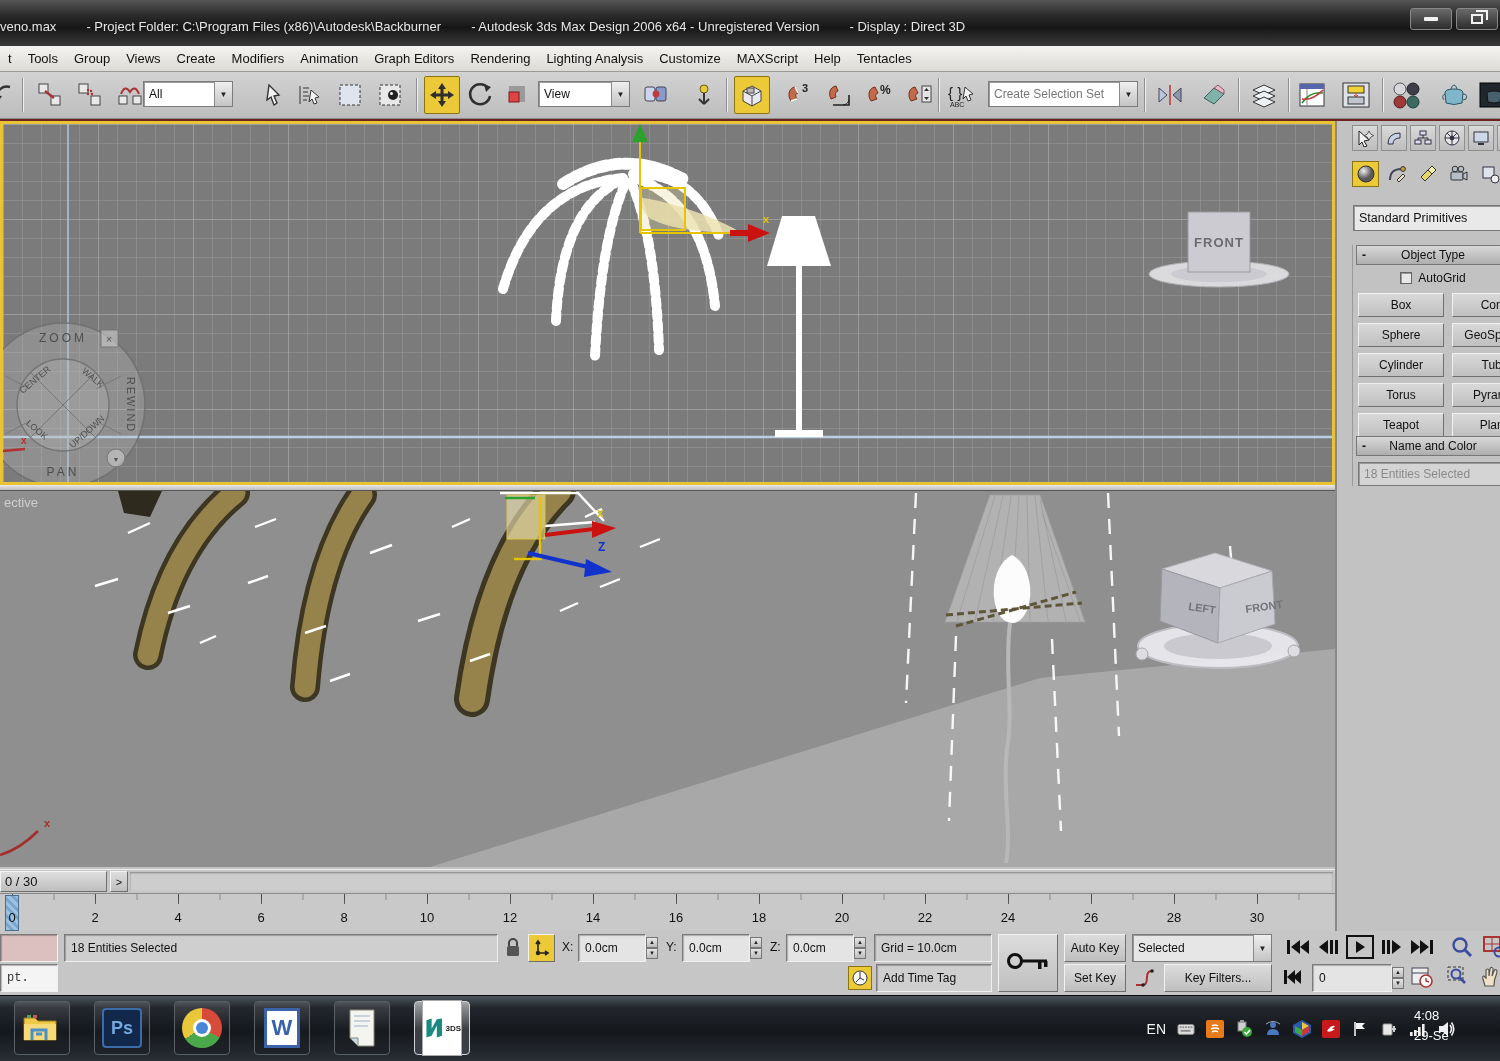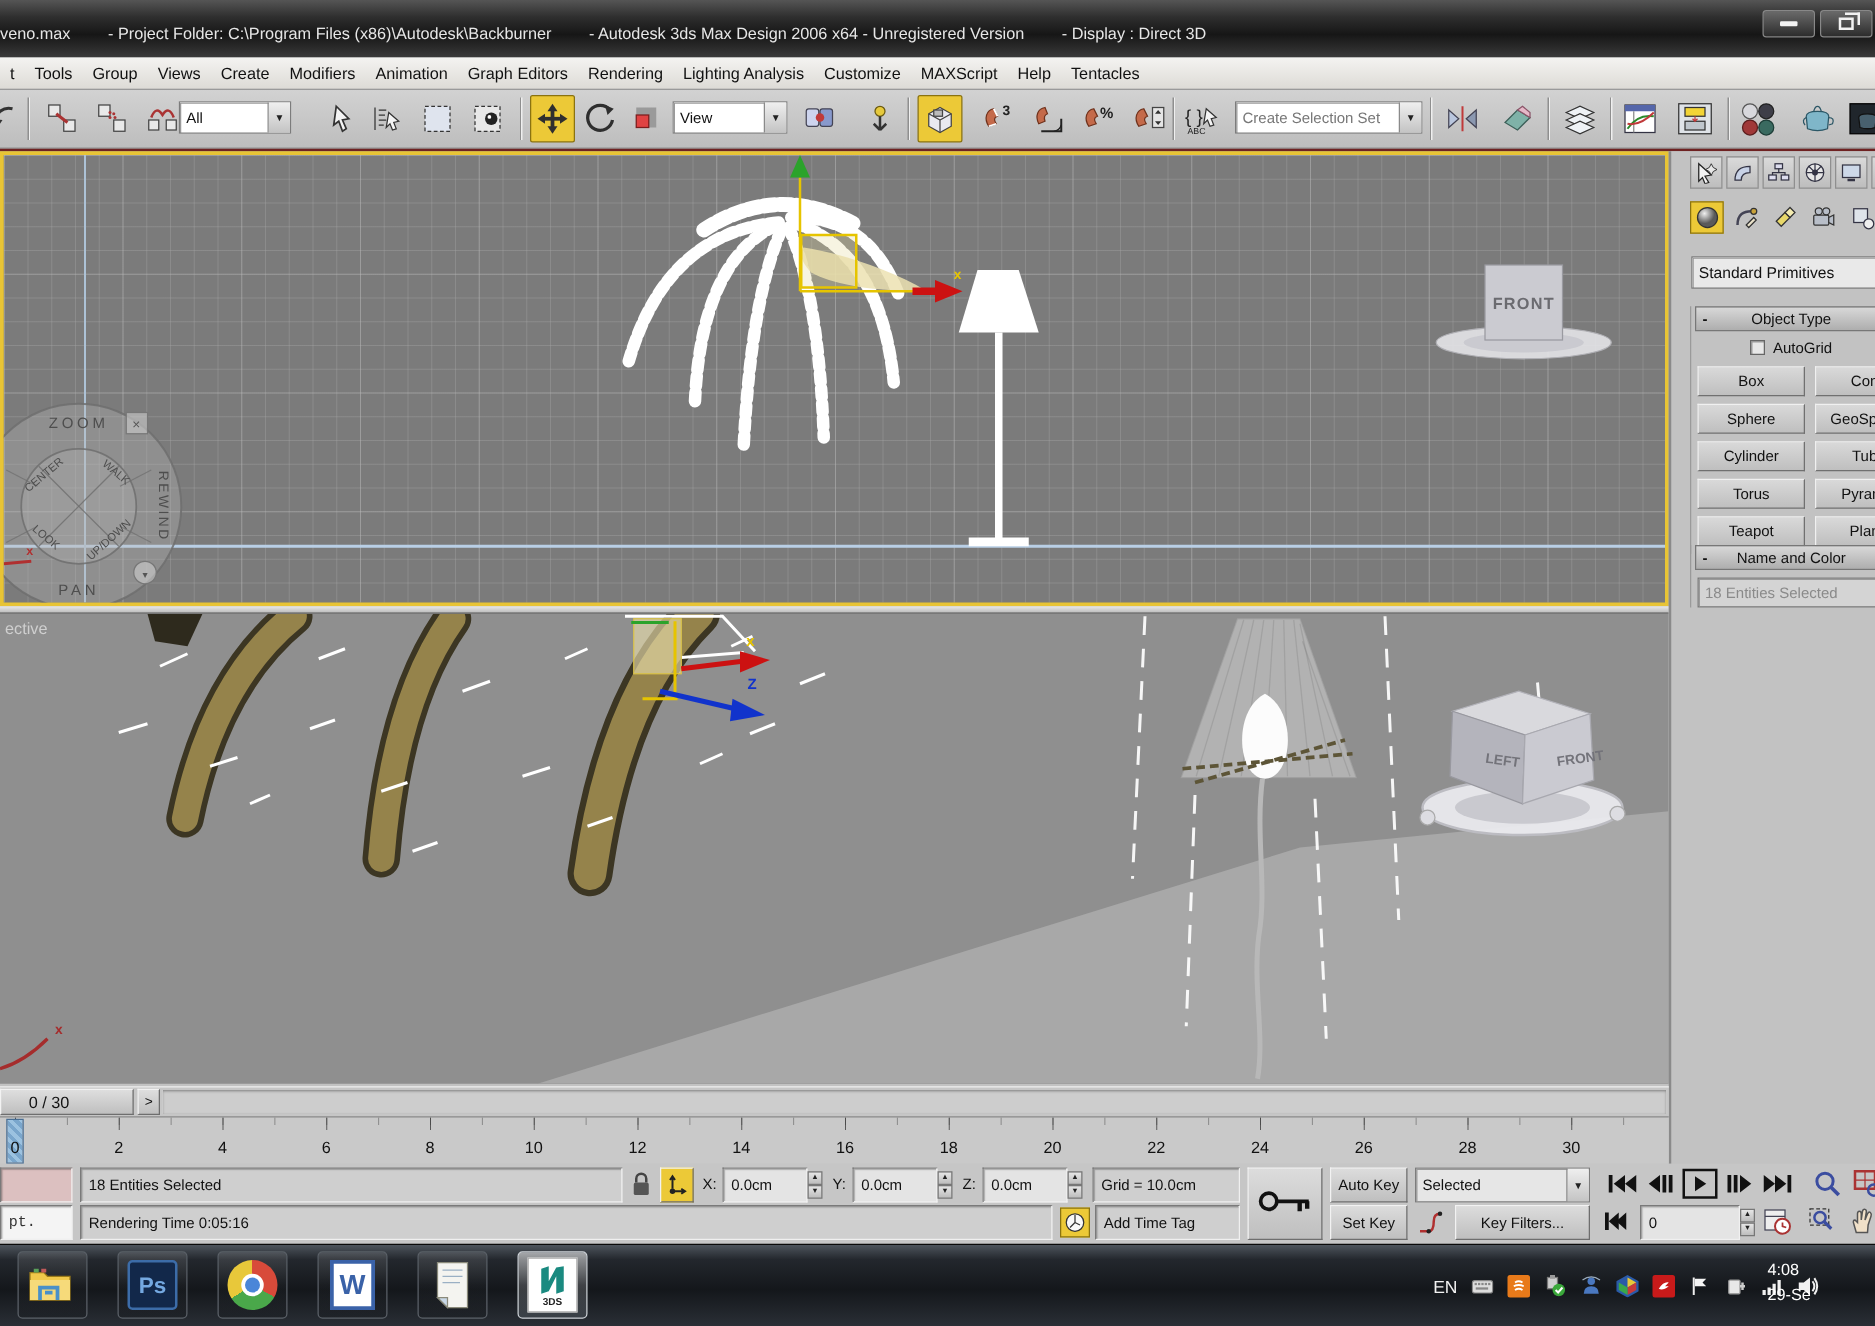--- a/index.html
+++ b/index.html
@@ -89,21 +89,21 @@
     display:flex; align-items:center; justify-content:center; white-space:nowrap; overflow:hidden; }
   #namefield { margin:6px 2px 0 2px; height:24px; background:#d4d4d4; border:1px solid #777;
     box-shadow:inset 1px 1px 0 #999; font-size:12px; color:#8a8a8a;
     display:flex; align-items:center; padding-left:5px; }
 
   
   #timeslider { position:absolute; left:0; top:869px; width:1335px; height:24px; background:#c6c6c6;
     border-top:1px solid #eee; }
   #framebtn { position:absolute; left:0; top:1px; width:107px; height:21px;
     background:linear-gradient(#dedede,#bfbfbf); border:1px solid #6e6e6e; border-top-color:#f2f2f2;
-    border-left-color:#f2f2f2; font-size:13px; color:#111; display:flex; align-items:center; padding-left:22px; }
+    border-left-color:#f2f2f2; font-size:13px; color:#111; display:flex; align-items:center; padding-left:4px; }
   #nextframebtn { position:absolute; left:110px; top:1px; width:18px; height:21px;
     background:linear-gradient(#dedede,#bfbfbf); border:1px solid #6e6e6e; border-top-color:#f2f2f2;
     border-left-color:#f2f2f2; font-size:11px; color:#111; display:flex; align-items:center; justify-content:center; }
   #slidertrack { position:absolute; left:130px; top:2px; width:1203px; height:19px;
     background:#cdcdcd; box-shadow:inset 0 1px 2px rgba(0,0,0,.35); }
 
   #trackbar { position:absolute; left:0; top:893px; width:1335px; height:38px; background:#c9c9c9;
     border-top:1px solid #8a8a8a;
     background-image:
       linear-gradient(90deg, rgba(60,60,60,.8) 1px, transparent 1px),
@@ -816,21 +816,20 @@
             <rect x="2" y="2" width="16" height="14" fill="none" stroke="#a33" stroke-width="2"></rect>
             <line x1="2" y1="9" x2="18" y2="9" stroke="#a33"></line>
             <line x1="10" y1="2" x2="10" y2="16" stroke="#a33"></line>
             <circle cx="17" cy="17" r="4.5" fill="none" stroke="#3b4da0" stroke-width="2"></circle>
           </svg>
         </div>
     </div>
 
     <div class="srow" style="top:32px">
       <div class="sunken" style="position:absolute; left:0; top:1px; width:58px; height:28px; background:#f4f4f4; color:#333; font-family:Liberation Mono, monospace">pt.</div>
-      <div class="sunken" style="position:absolute; left:64px; top:1px; width:778px; height:28px">Rendering Time  0:05:16</div>
       <div class="mini" style="position:absolute; left:848px; top:3px; width:24px; height:24px; background:#ecc937; border:1px solid #8a7310">
         <svg width="18" height="18" viewBox="0 0 18 18">
             <circle cx="9" cy="9" r="7" fill="#f8f8f8" stroke="#333"></circle>
             <g stroke="#333">
               <line x1="9" y1="9" x2="9" y2="3"></line>
               <line x1="9" y1="9" x2="13" y2="11"></line>
               <line x1="9" y1="9" x2="5" y2="13"></line>
             </g>
           </svg>
         </div>
@@ -902,21 +901,21 @@
       <div style="width:36px;height:40px;background:#fff;border:3px solid #3a62a8;display:flex;align-items:center;justify-content:center;color:#3a62a8;font-size:22px;font-weight:bold;">W</div>
       </div>
     <div class="appbtn" style="left:334px">
       <svg width="36" height="40" viewBox="0 0 36 40">
           <path d="M6 2 L30 2 L30 38 L14 38 L6 30 Z" fill="#f4f4f0" stroke="#8a8a7a"></path>
           <path d="M6 30 L14 30 L14 38 Z" fill="#c8d8e8" stroke="#8a8a7a"></path>
           <path d="M10 8 L26 8 M10 13 L26 13 M10 18 L24 18" stroke="#9ab0c4"></path>
         </svg>
       </div>
     <div class="appbtn active" style="left:414px">
-      <div style="width:40px;height:44px;background:#fff;border:1px solid #aaa;display:flex;flex-direction:column;align-items:center;justify-content:center;">
+      <div style="width:40px;height:56px;background:#fff;border:1px solid #aaa;display:flex;flex-direction:row;align-items:center;justify-content:center;">
         <svg width="26" height="26" viewBox="0 0 26 26">
             <path d="M4 24 L4 4 L10 2 L10 14 L16 3 L22 2 L22 22 L16 24 L16 10 L10 22 Z" fill="#1a8a80"></path>
           </svg>
         <span style="font-size:8px;font-weight:bold;color:#222;">3DS</span>
         </div>
       </div>
 
     <div id="tray">
       <span style="font-size:14px">EN</span>
       <span class="trayicon">

